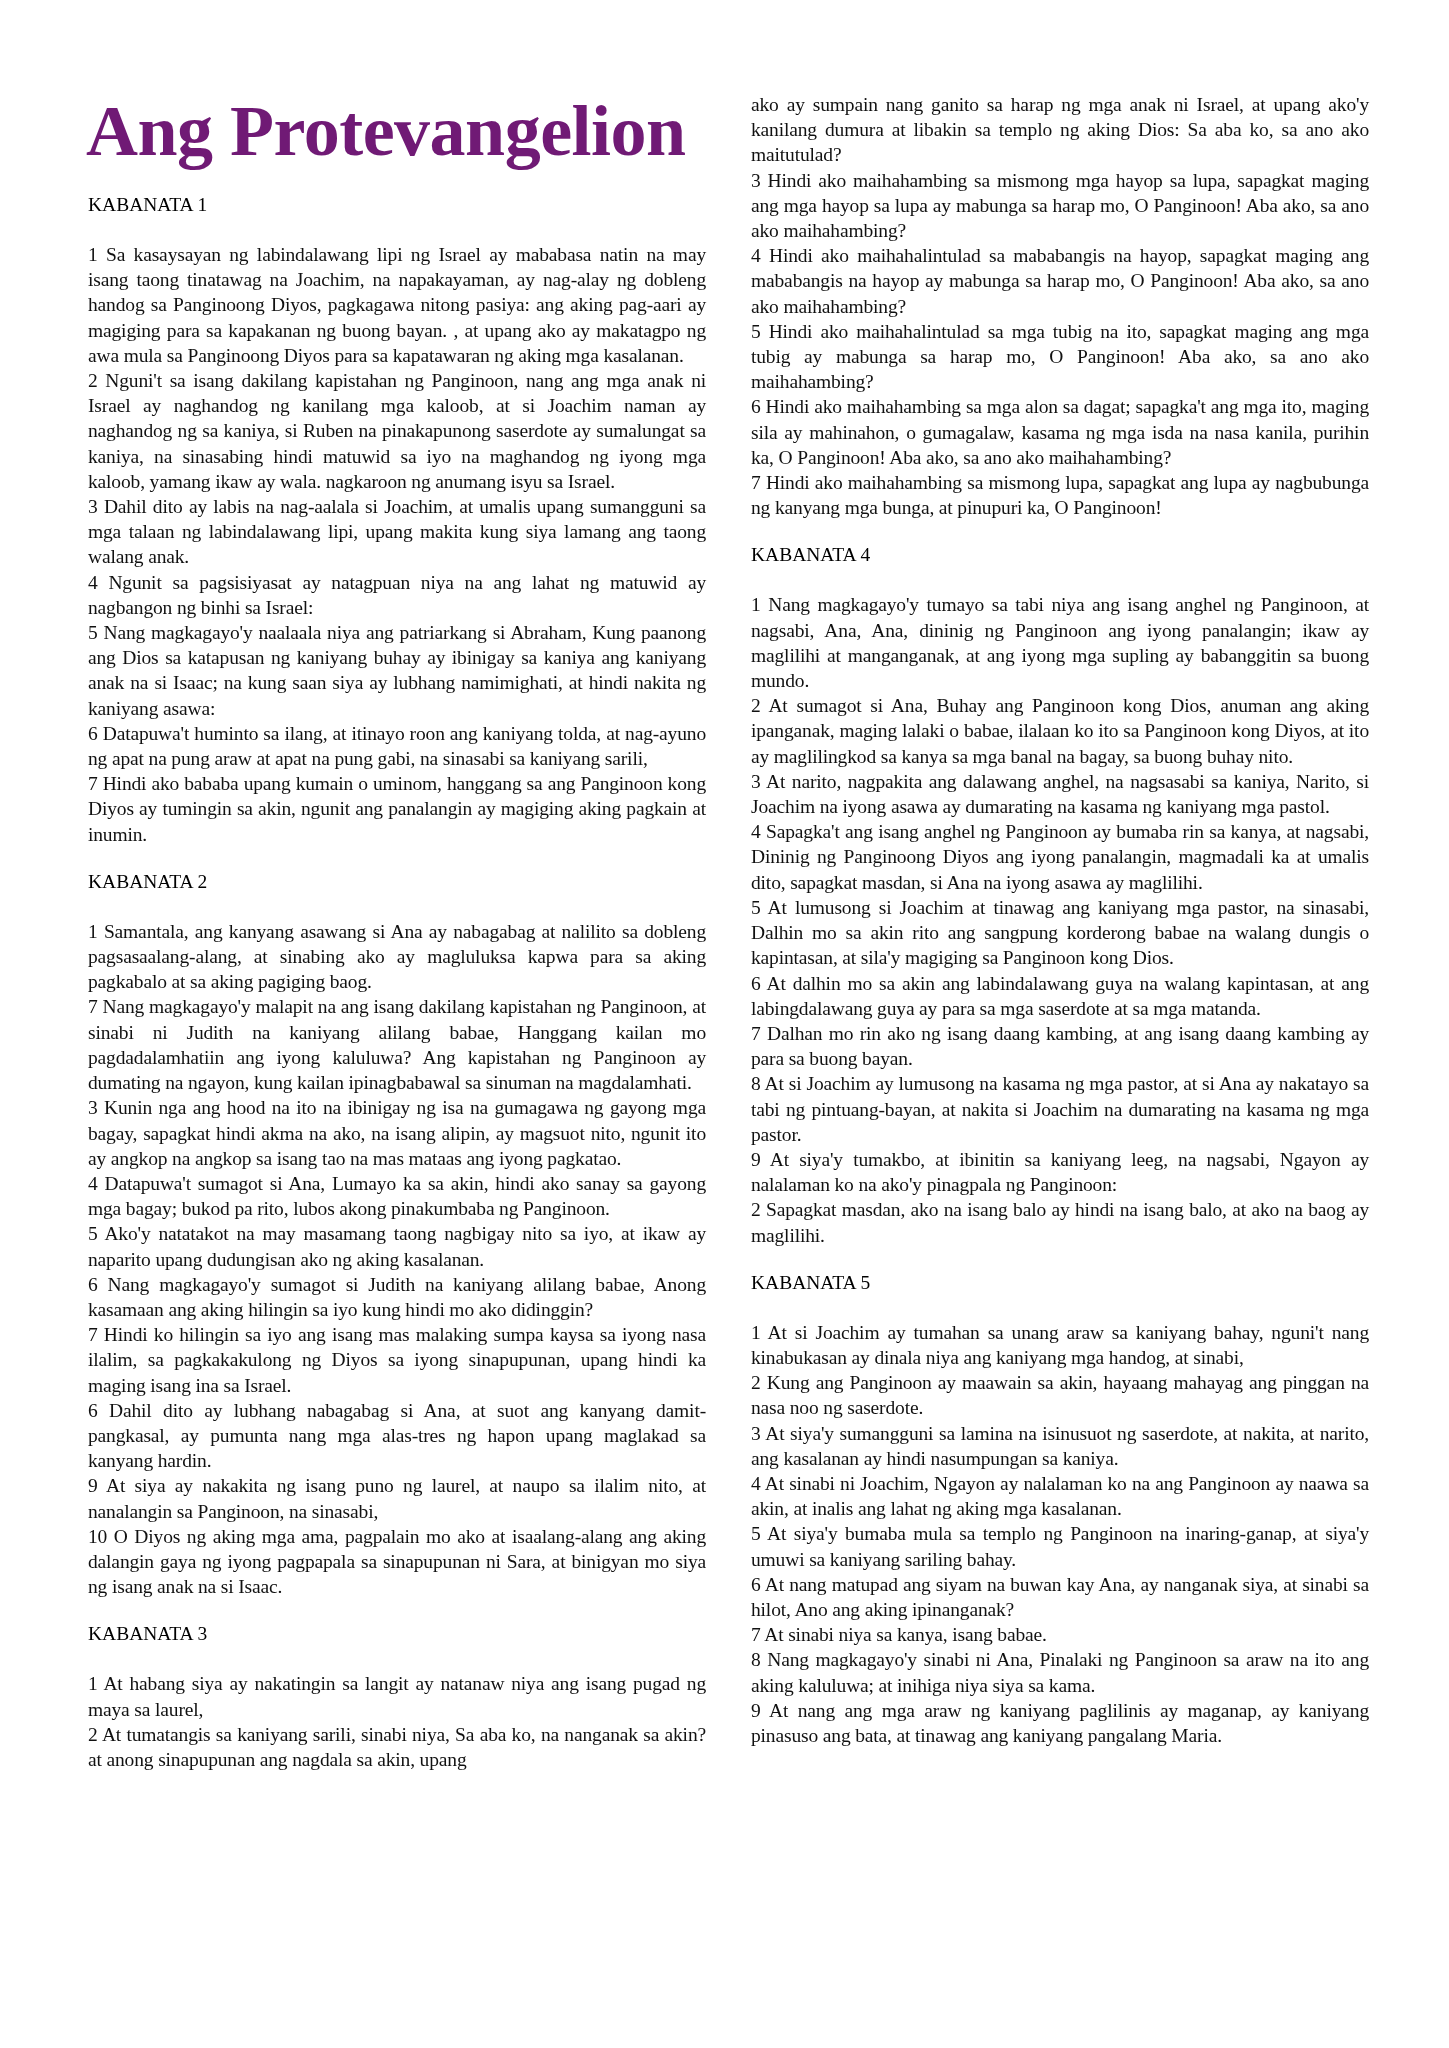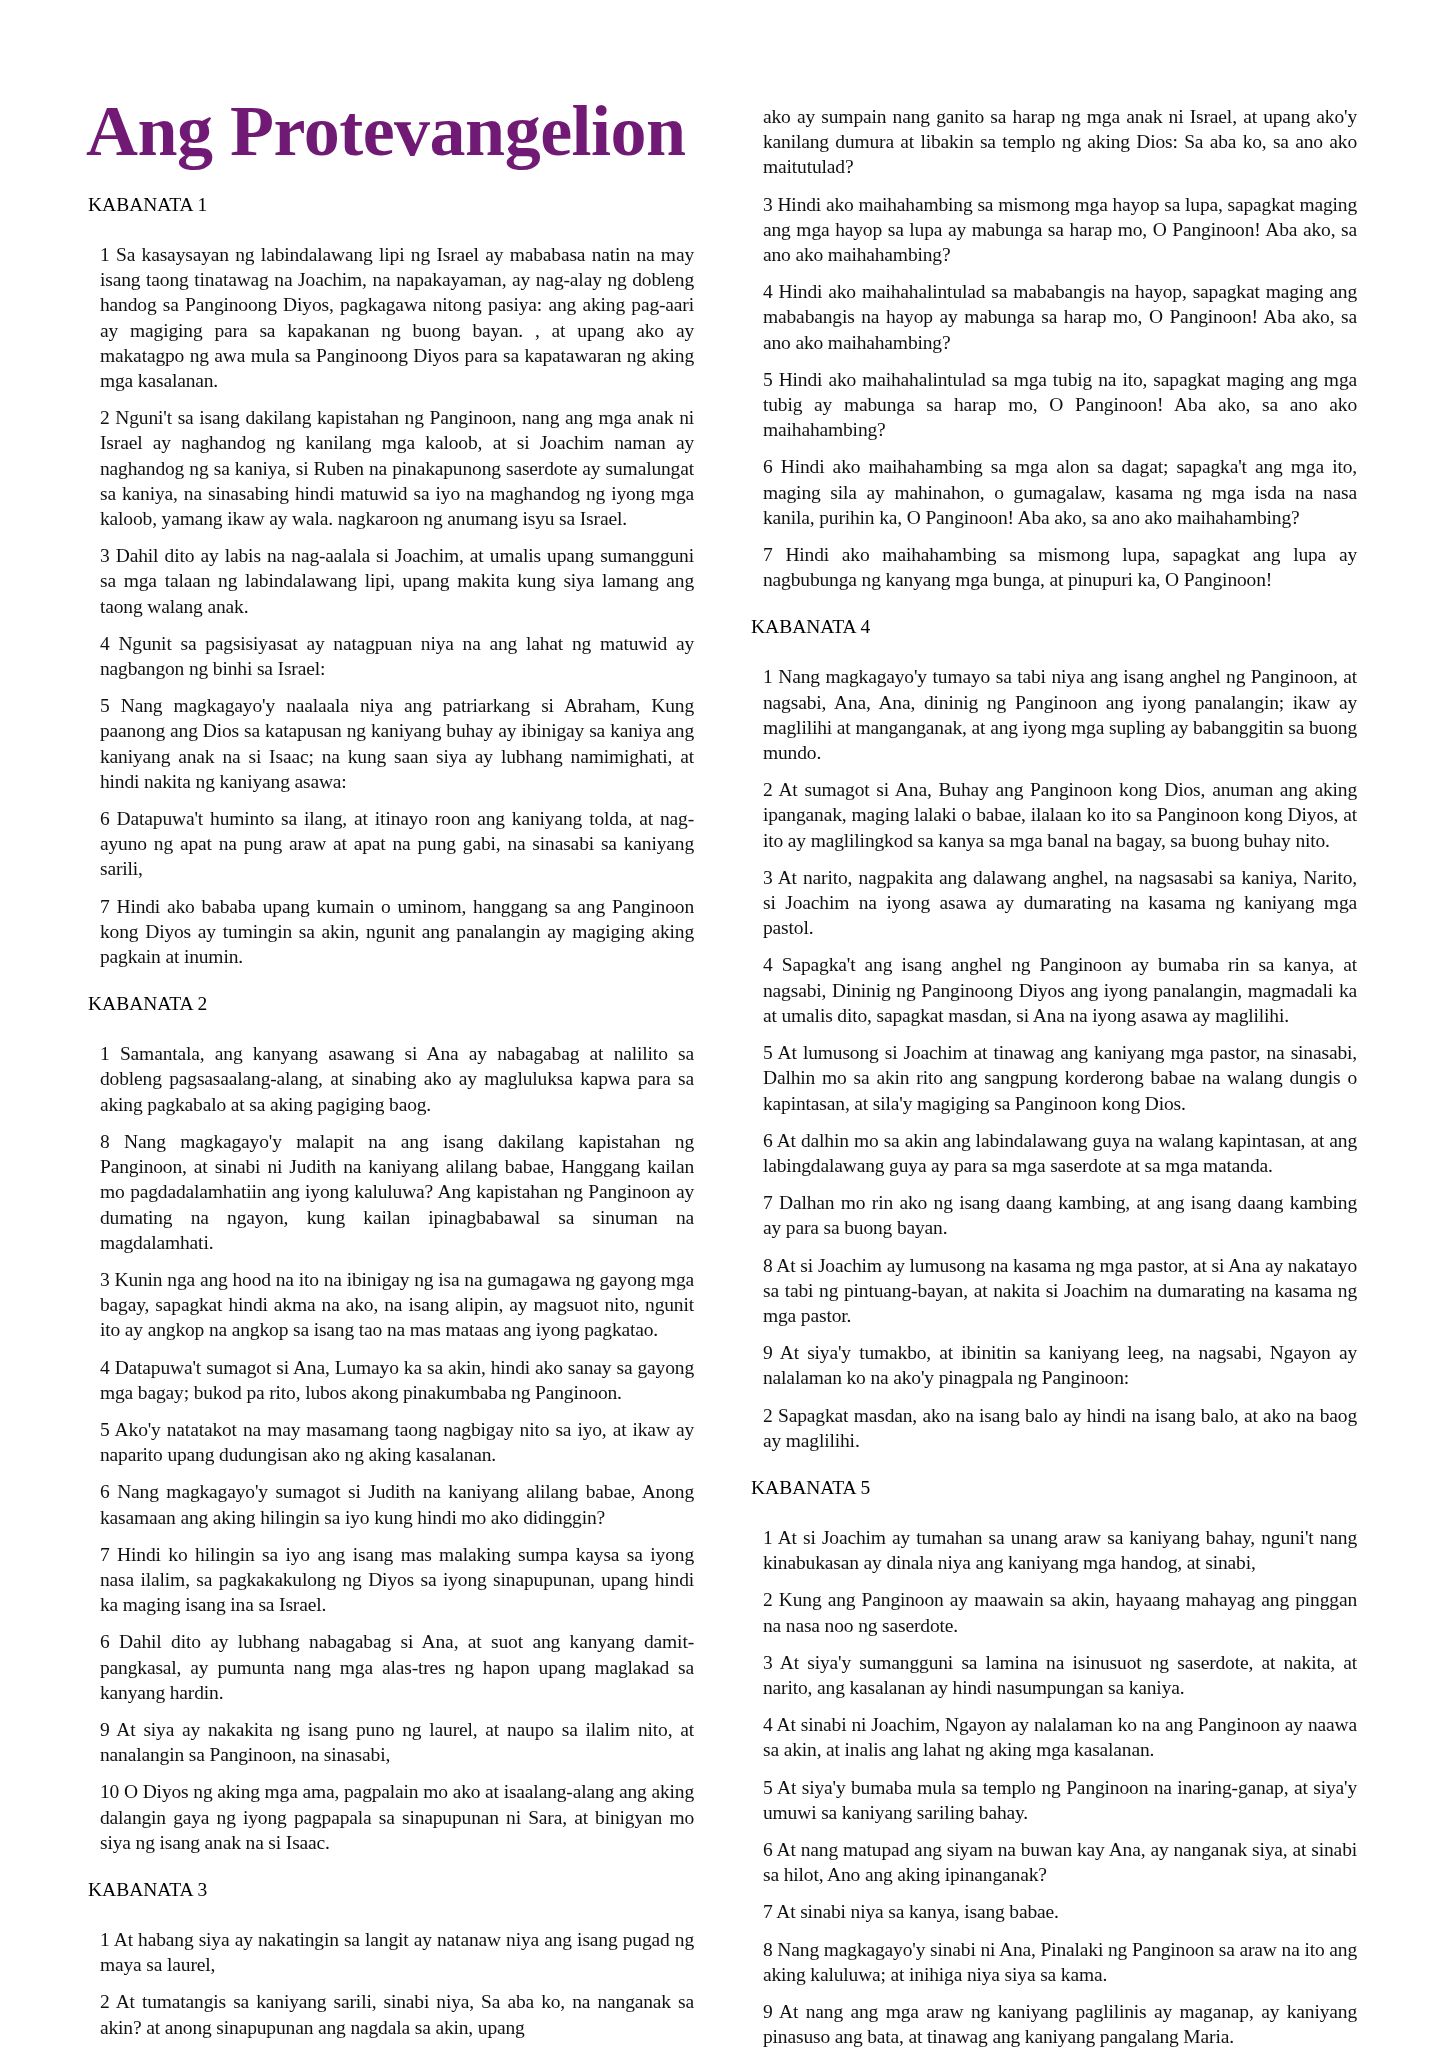--- a/index.html
+++ b/index.html
@@ -17,21 +17,21 @@
     font-family: "Liberation Serif", serif;
     font-weight: bold; font-size: 72px; line-height: 86px;
     margin: 0 0 18px -2px; letter-spacing: -0.5px; color: #701a75;
   }
   .chapter-heading {
     font-weight: normal; font-size: 19.5px; line-height: 25px;
     margin: 16px 0 25px 0; color: #000;
   }
   .col-left .chapter-heading:first-of-type { margin-top: 0; }
   .verse {
-    font-size: 19.5px; line-height: 25.2px; margin: 12px;
+    font-size: 19.5px; line-height: 25.2px; margin: 0;
     text-align: justify; letter-spacing: -0.15px;
   }
   .chapter { margin-bottom: 22px; }
   .chapter .verse-list { margin: 0; }
 </style>
 </head>
 <body>
 
 <div class="col col-left">
   <h1 class="doc-title">Ang Protevangelion</h1>
@@ -46,21 +46,21 @@
       <p class="verse">5 Nang magkagayo'y naalaala niya ang patriarkang si Abraham, Kung paanong ang Dios sa katapusan ng kaniyang buhay ay ibinigay sa kaniya ang kaniyang anak na si Isaac; na kung saan siya ay lubhang namimighati, at hindi nakita ng kaniyang asawa:</p>
       <p class="verse">6 Datapuwa't huminto sa ilang, at itinayo roon ang kaniyang tolda, at nag-ayuno ng apat na pung araw at apat na pung gabi, na sinasabi sa kaniyang sarili,</p>
       <p class="verse">7 Hindi ako bababa upang kumain o uminom, hanggang sa ang Panginoon kong Diyos ay tumingin sa akin, ngunit ang panalangin ay magiging aking pagkain at inumin.</p>
     </div>
   </section>
 
   <section class="chapter">
     <div class="chapter-heading">KABANATA 2</div>
     <div class="verse-list">
       <p class="verse">1 Samantala, ang kanyang asawang si Ana ay nabagabag at nalilito sa dobleng pagsasaalang-alang, at sinabing ako ay magluluksa kapwa para sa aking pagkabalo at sa aking pagiging baog.</p>
-      <p class="verse">8 Nang magkagayo'y malapit na ang isang dakilang kapistahan ng Panginoon, at sinabi ni Judith na kaniyang alilang babae, Hanggang kailan mo pagdadalamhatiin ang iyong kaluluwa? Ang kapistahan ng Panginoon ay dumating na ngayon, kung kailan ipinagbabawal sa sinuman na magdalamhati.</p>
+      <p class="verse">7 Nang magkagayo'y malapit na ang isang dakilang kapistahan ng Panginoon, at sinabi ni Judith na kaniyang alilang babae, Hanggang kailan mo pagdadalamhatiin ang iyong kaluluwa? Ang kapistahan ng Panginoon ay dumating na ngayon, kung kailan ipinagbabawal sa sinuman na magdalamhati.</p>
       <p class="verse">3 Kunin nga ang hood na ito na ibinigay ng isa na gumagawa ng gayong mga bagay, sapagkat hindi akma na ako, na isang alipin, ay magsuot nito, ngunit ito ay angkop na angkop sa isang tao na mas mataas ang iyong pagkatao.</p>
       <p class="verse">4 Datapuwa't sumagot si Ana, Lumayo ka sa akin, hindi ako sanay sa gayong mga bagay; bukod pa rito, lubos akong pinakumbaba ng Panginoon.</p>
       <p class="verse">5 Ako'y natatakot na may masamang taong nagbigay nito sa iyo, at ikaw ay naparito upang dudungisan ako ng aking kasalanan.</p>
       <p class="verse">6 Nang magkagayo'y sumagot si Judith na kaniyang alilang babae, Anong kasamaan ang aking hilingin sa iyo kung hindi mo ako didinggin?</p>
       <p class="verse">7 Hindi ko hilingin sa iyo ang isang mas malaking sumpa kaysa sa iyong nasa ilalim, sa pagkakakulong ng Diyos sa iyong sinapupunan, upang hindi ka maging isang ina sa Israel.</p>
       <p class="verse">6 Dahil dito ay lubhang nabagabag si Ana, at suot ang kanyang damit-pangkasal, ay pumunta nang mga alas-tres ng hapon upang maglakad sa kanyang hardin.</p>
       <p class="verse">9 At siya ay nakakita ng isang puno ng laurel, at naupo sa ilalim nito, at nanalangin sa Panginoon, na sinasabi,</p>
       <p class="verse">10 O Diyos ng aking mga ama, pagpalain mo ako at isaalang-alang ang aking dalangin gaya ng iyong pagpapala sa sinapupunan ni Sara, at binigyan mo siya ng isang anak na si Isaac.</p>
     </div>
   </section>

